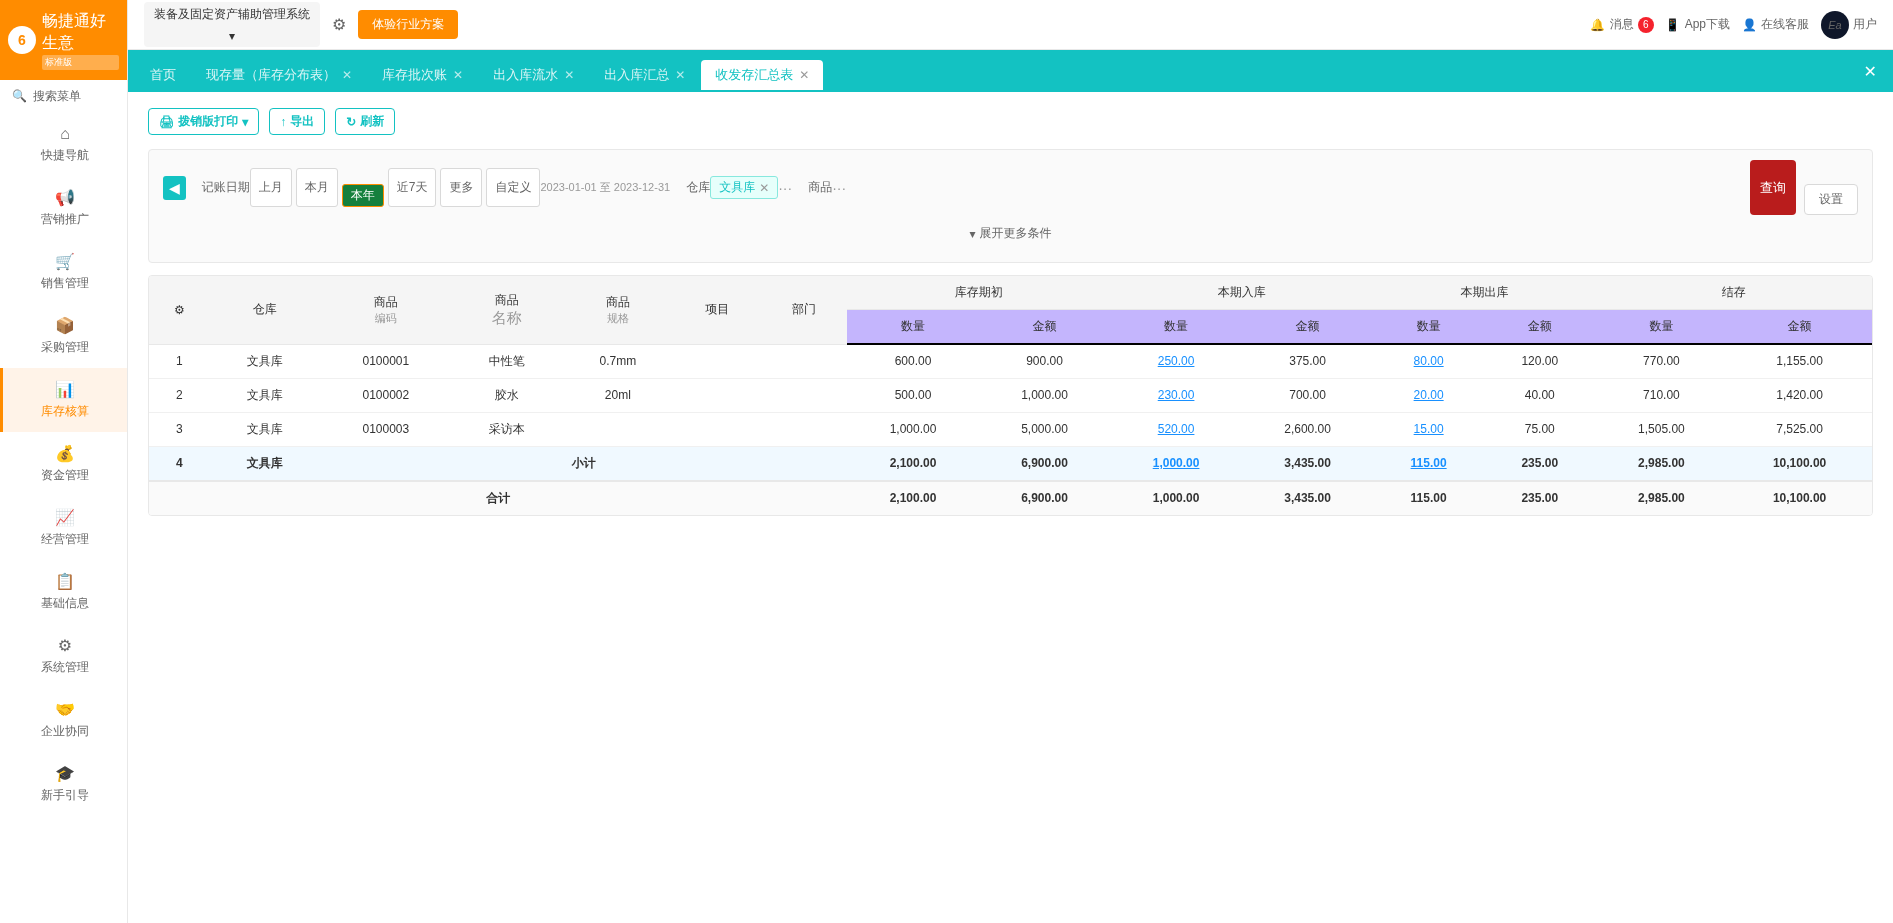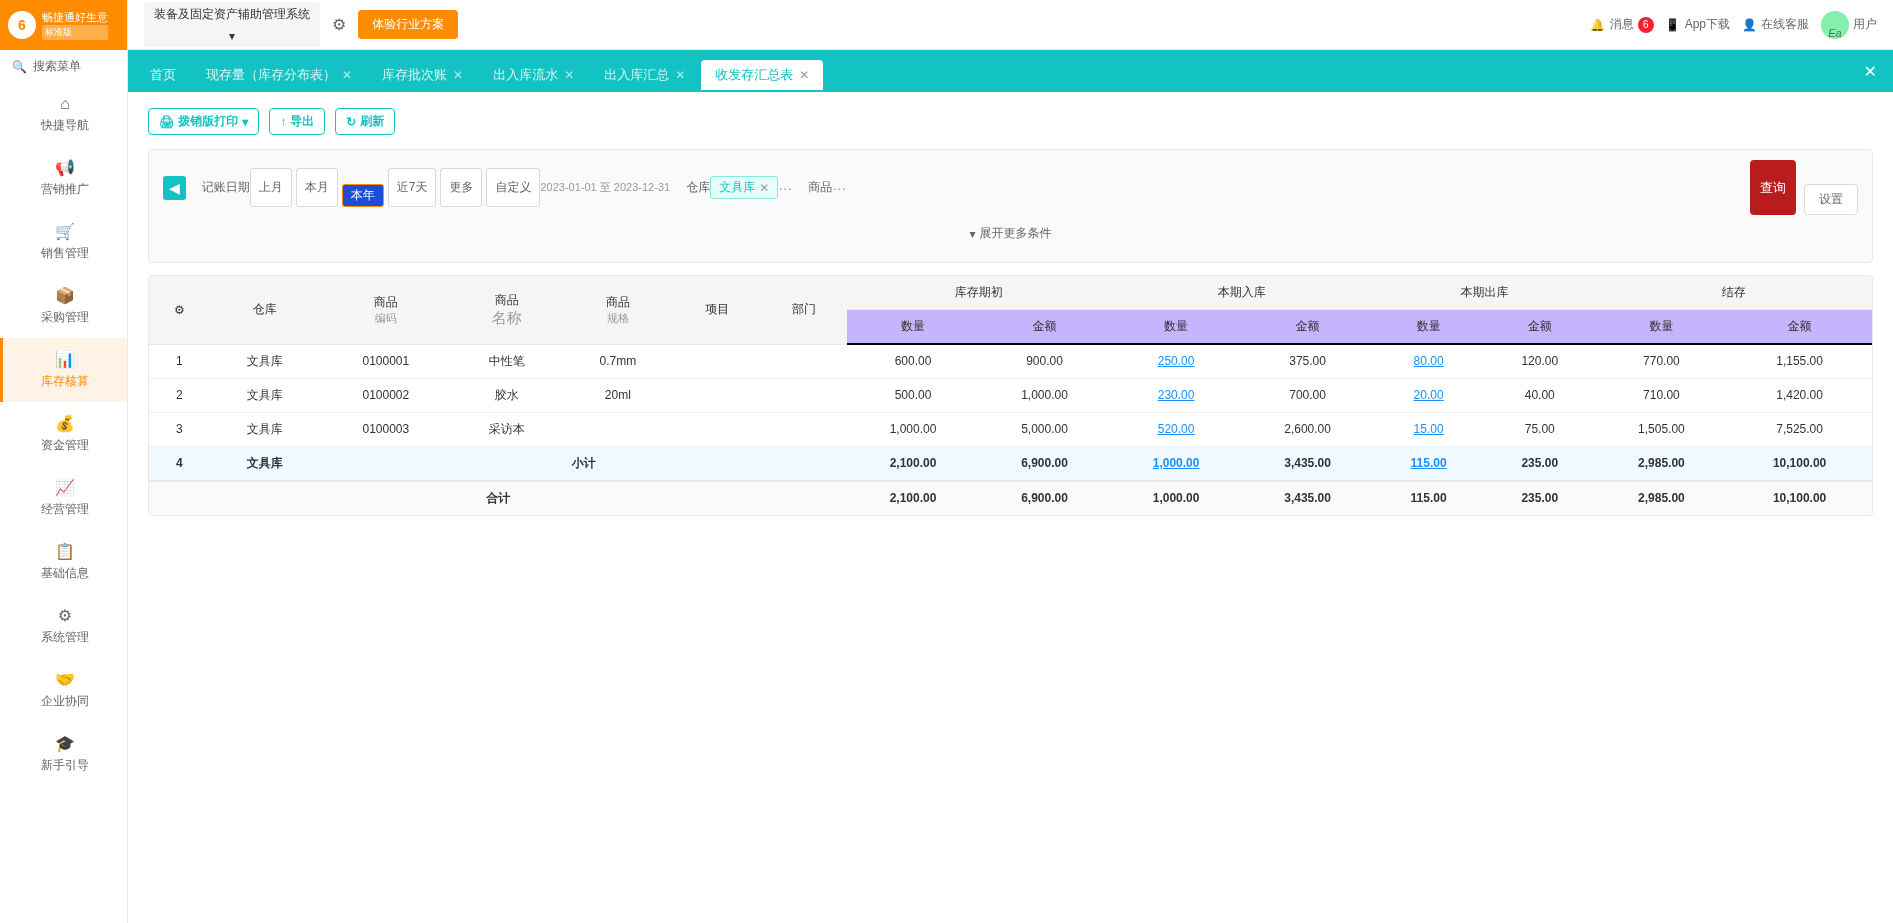--- a/index.html
+++ b/index.html
@@ -2,37 +2,37 @@
 <html><head>
   <meta charset="utf-8">
   <style>
     * { box-sizing: border-box; margin: 0; padding: 0; }
     body { font-family: 'Microsoft YaHei', Arial, sans-serif; font-size: 13px; background: #f0f2f5; color: #333; display: flex; height: 923px; overflow: hidden; }
 
     
     .sidebar { width: 128px; background: #fff; display: flex; flex-direction: column; border-right: 1px solid #e8e8e8; flex-shrink: 0; }
     .sidebar-logo { background: #ff8c00; color: #fff; padding: 10px 8px; display: flex; align-items: center; gap: 6px; min-height: 50px; }
     .sidebar-logo-icon { width: 28px; height: 28px; background: #fff; border-radius: 50%; display: flex; align-items: center; justify-content: center; color: #ff8c00; font-weight: bold; font-size: 14px; flex-shrink: 0; }
-    .sidebar-logo-text { font-size: 11px; color: #fff; line-height: 1.4; }
+    .sidebar-logo-text { font-size: 16px; color: #fff; line-height: 1.4; }
     .sidebar-logo-badge { font-size: 9px; background: rgba(255,255,255,0.3); padding: 1px 3px; border-radius: 2px; }
     .sidebar-item { display: flex; flex-direction: column; align-items: center; padding: 12px 8px; cursor: pointer; color: #666; font-size: 12px; gap: 4px; border-left: 3px solid transparent; }
     .sidebar-item.active { background: #fff3e8; color: #ff8c00; border-left-color: #ff8c00; }
     .sidebar-item-icon { font-size: 16px; }
     .sidebar-search { display: flex; align-items: center; padding: 8px 12px; gap: 6px; color: #666; font-size: 12px; cursor: pointer; }
 
     
     .main { flex: 1; display: flex; flex-direction: column; overflow: hidden; }
 
     
     .topbar { height: 50px; background: #fff; display: flex; align-items: center; padding: 0 16px; border-bottom: 1px solid #e8e8e8; gap: 12px; }
     .topbar-system { display: flex; align-items: center; gap: 6px; background: #f5f5f5; padding: 4px 10px; border-radius: 4px; font-size: 12px; flex-direction: column; }
     .topbar-btn { background: #ff8c00; color: #fff; border: none; padding: 6px 14px; border-radius: 4px; cursor: pointer; font-size: 12px; }
     .topbar-action-item { display: flex; align-items: center; gap: 4px; font-size: 12px; color: #666; cursor: pointer; }
     .badge { background: #f5222d; color: #fff; border-radius: 50%; width: 16px; height: 16px; display: flex; align-items: center; justify-content: center; font-size: 10px; }
-    .user-avatar { width: 28px; height: 28px; background: #86efac; border-radius: 50%; display: flex; align-items: flex-end; justify-content: center; font-size: 11px; overflow: hidden; font-style: italic; }
+    .user-avatar { width: 28px; height: 28px; background: #0f172a; border-radius: 50%; display: flex; align-items: center; justify-content: center; font-size: 11px; overflow: hidden; font-style: italic; }
 
     
     .nav-tabs { height: 42px; background: #13c2c2; display: flex; align-items: center; padding: 0 8px; gap: 2px; overflow-x: auto; flex-shrink: 0; }
     .nav-tab { display: flex; align-items: center; gap: 6px; padding: 6px 14px; color: rgba(255,255,255,0.85); font-size: 13px; cursor: pointer; border-radius: 4px 4px 0 0; white-space: nowrap; margin-top: 8px; }
     .nav-tab.active { background: #fff; color: #13c2c2; }
     .nav-tab-close { font-size: 12px; color: rgba(255,255,255,0.7); }
     .nav-tab.active .nav-tab-close { color: #999; }
     .nav-tabs-end { margin-left: auto; color: #fff; cursor: pointer; font-size: 16px; padding: 4px 8px; }
 
     
@@ -43,21 +43,21 @@
     .page-title-actions { display: flex; align-items: center; gap: 10px; }
     .page-title-action { display: flex; align-items: center; gap: 4px; font-size: 12px; color: #13c2c2; cursor: pointer; border: 1px solid #13c2c2; padding: 4px 10px; border-radius: 4px; }
 
     
     .filter-bar { background: #fafafa; border: 1px solid #e8e8e8; border-radius: 4px; padding: 10px 14px; margin-bottom: 12px; }
     .filter-row { display: flex; align-items: center; gap: 16px; flex-wrap: wrap; }
     .filter-item { display: flex; align-items: center; }
     .filter-label { color: #666; font-size: 12px; white-space: nowrap; }
     .filter-date-btns { display: flex; gap: 4px; }
     .filter-date-btn { padding: 2px 8px; font-size: 12px; border: 1px solid #d9d9d9; border-radius: 3px; cursor: pointer; background: #fff; color: #666; }
-    .filter-date-btn.active { background: #1d4ed8; color: #fff; border-color: #ff8c00; margin-top: 16px; }
+    .filter-date-btn.active { background: #15803d; color: #fff; border-color: #ff8c00; margin-top: 16px; }
     .filter-date-range { font-size: 11px; color: #999; }
     .filter-tag { display: flex; align-items: center; gap: 4px; background: #e6fffb; border: 1px solid #87e8de; padding: 2px 8px; border-radius: 3px; font-size: 12px; color: #13c2c2; }
     .filter-tag-close { cursor: pointer; color: #999; }
     .filter-dots { color: #999; font-size: 14px; cursor: pointer; }
 
     .expand-btn { display: flex; align-items: center; justify-content: center; gap: 4px; color: #666; font-size: 12px; cursor: pointer; padding: 6px; margin: 4px 0; }
     .query-btn { background: #b91c1c; color: #fff; border: none; padding: 6px 10px; border-radius: 4px; cursor: pointer; font-size: 13px; }
     .setting-btn { background: #fff; color: #666; border: 1px solid #d9d9d9; padding: 6px 14px; border-radius: 4px; cursor: pointer; font-size: 12px; margin-top: 24px; }
 
     

